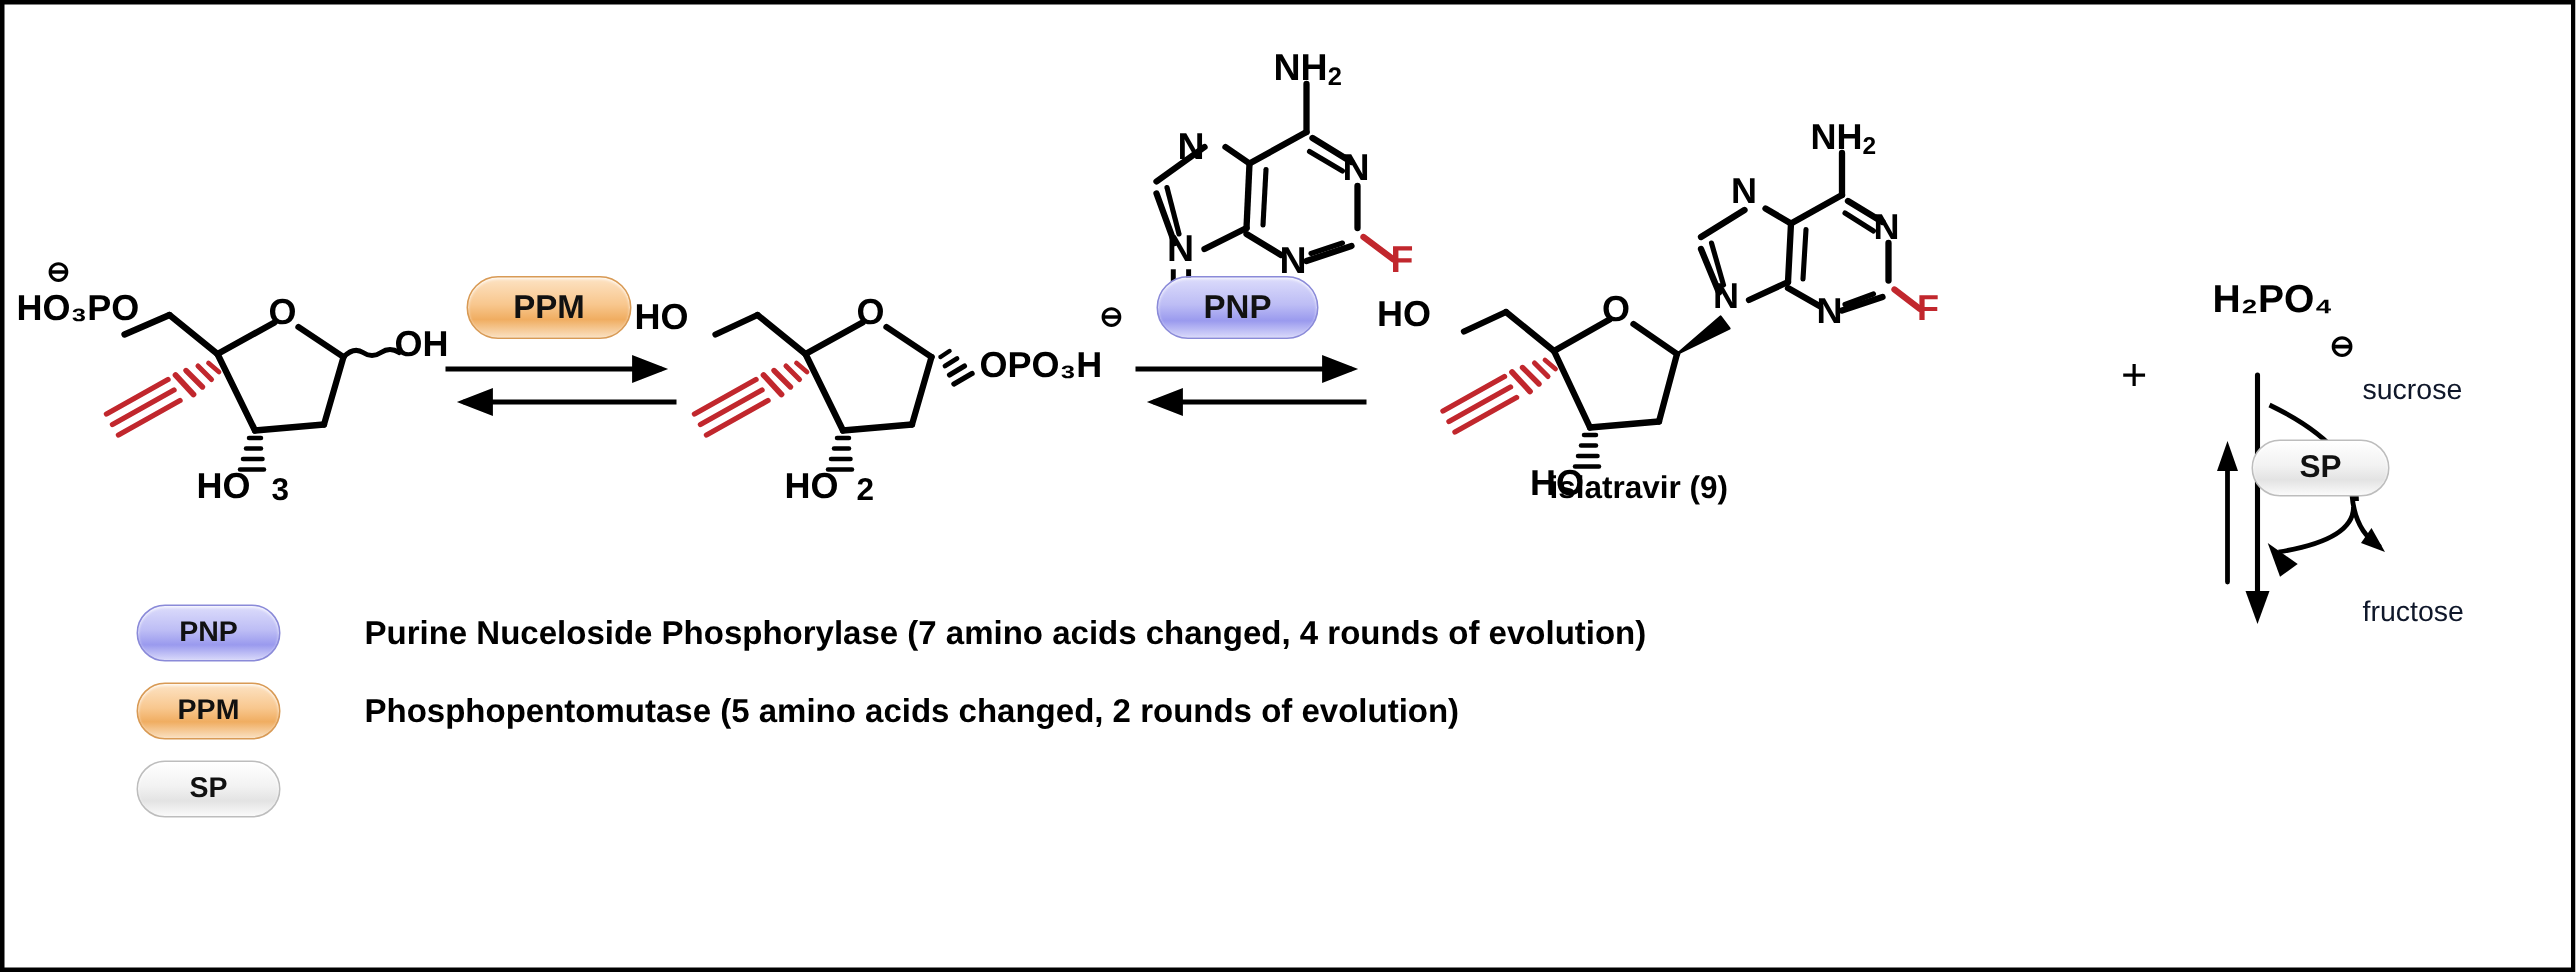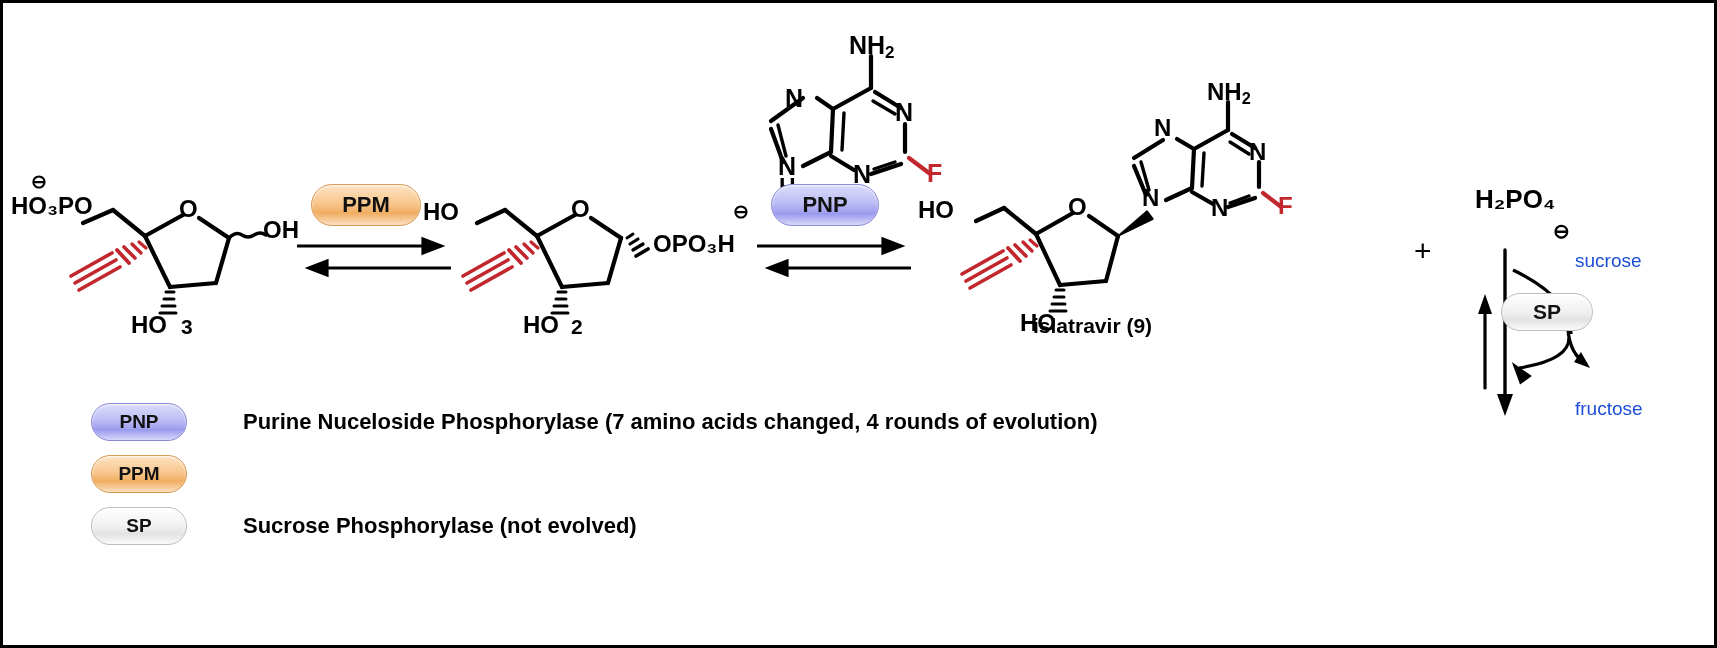--- a/index.html
+++ b/index.html
@@ -68,21 +68,21 @@
     display:flex;align-items:center;justify-content:center;
     font-size:19px;font-weight:bold;color:#111;
     box-sizing:border-box;
     flex:0 0 auto;
   }
   .legend-text{
     margin-left:56px;
     font-size:22px;font-weight:bold;color:#000;white-space:nowrap;
   }
   .side-word{
-    position:absolute;font-size:19px;color:#1d4ed8;white-space:nowrap;
+    position:absolute;font-size:19px;color:#0f172a;white-space:nowrap;
   }
   .side-word-b{
     position:absolute;font-size:20px;font-weight:bold;color:#000;white-space:nowrap;
   }
 </style>
 </head>
 <body>
 
 <div id="frame">
 
@@ -355,22 +355,22 @@
     <div class="legend-pill pill-pnp" style="position:relative;left:0;top:0;">
       <span>PNP</span>
     </div>
     <div class="legend-text">Purine Nuceloside Phosphorylase (7 amino acids changed, 4 rounds of evolution)</div>
   </div>
 
   <div class="legend-row" style="left:88px;top:452px;">
     <div class="legend-pill pill-ppm" style="position:relative;left:0;top:0;">
       <span>PPM</span>
     </div>
+    <div class="legend-text">Phosphopentomutase (5 amino acids changed, 2  rounds of evolution)</div>
   </div>
 
   <div class="legend-row" style="left:88px;top:504px;">
     <div class="legend-pill pill-sp" style="position:relative;left:0;top:0;">
       <span>SP</span>
     </div>
-    <div class="legend-text">Sucrose Phosphorylase (not evolved)</div>
   </div>
 
 </div>
 
 </body></html>

